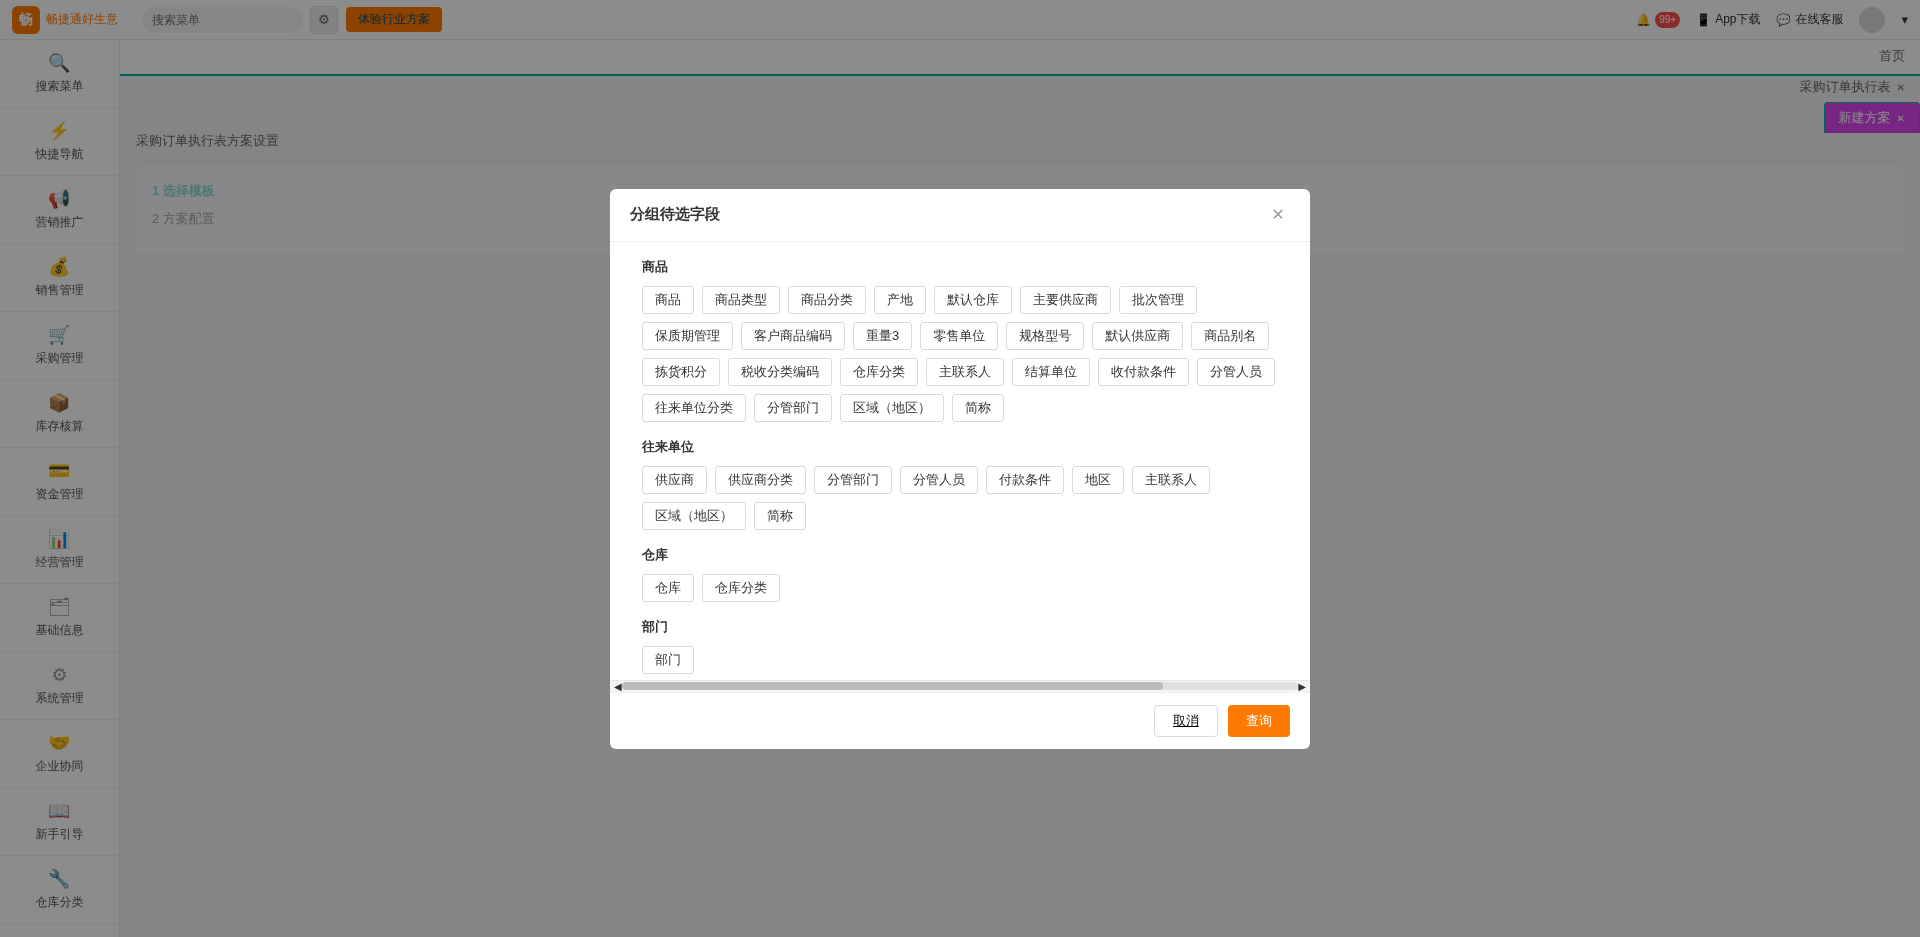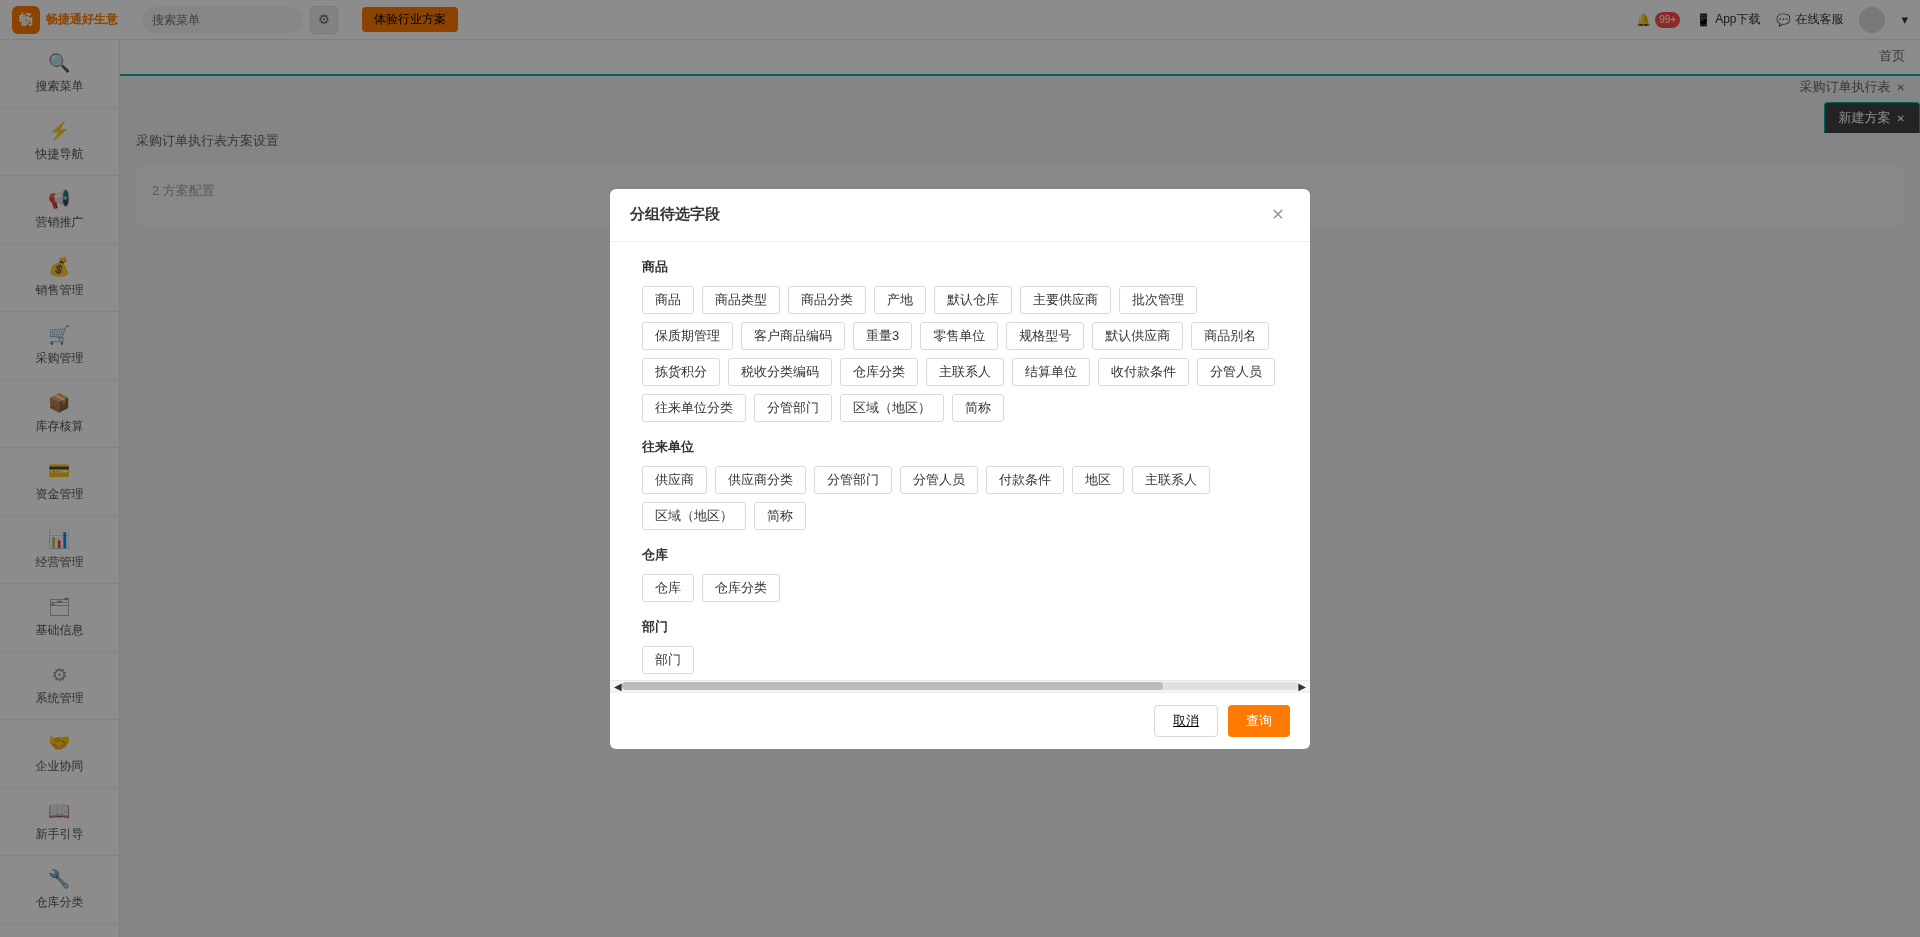--- a/index.html
+++ b/index.html
@@ -28,21 +28,21 @@
       height: 28px;
       background: #ff7a00;
       border-radius: 6px;
       display: flex;
       align-items: center;
       justify-content: center;
       color: white;
       font-weight: bold;
       font-size: 14px;
     }
-    .logo-text { font-size: 12px; color: #ff7a00; font-weight: bold; }
+    .logo-text { font-size: 12px; color: #ff7a00; font-weight: normal; }
     .search-bar {
       display: flex;
       align-items: center;
       background: #f5f5f5;
       border-radius: 14px;
       padding: 0 10px;
       height: 26px;
       width: 160px;
       margin-left: 10px;
     }
@@ -61,27 +61,27 @@
       border-radius: 4px;
       display: flex;
       align-items: center;
       justify-content: center;
       cursor: pointer;
       margin-left: 8px;
       color: #666;
     }
     .experience-btn {
       background: #ff7a00;
-      color: #000000;
+      color: #0c4a6e;
       border: none;
       border-radius: 4px;
       padding: 4px 12px;
       font-size: 12px;
       cursor: pointer;
-      margin-left: 24px;
+      margin-left: 8px;
     }
     .header-right {
       margin-left: auto;
       display: flex;
       align-items: center;
       gap: 16px;
     }
     .header-right-item {
       display: flex;
       align-items: center;
@@ -129,21 +129,21 @@
       cursor: pointer;
       color: #666;
       border: 1px solid transparent;
       border-bottom: none;
       border-radius: 4px 4px 0 0;
       display: flex;
       align-items: center;
       gap: 6px;
     }
     .tab-item.active {
-      background: #404040;
+      background: #d946ef;
       color: white;
       border-color: #00b5a0;
     }
     .tab-item .tab-close {
       font-size: 10px;
       color: currentColor;
       cursor: pointer;
     }
 
     
@@ -446,20 +446,21 @@
     </div>
 </div>
 <div class="sidebar-bottom">
   <span style="font-size:18px;cursor:pointer;">⚙</span>
   <span style="font-size:18px;cursor:pointer;">🔊</span>
 </div>
 
 <div class="main-content">
   <div class="page-breadcrumb">采购订单执行表方案设置</div>
   <div class="page-section" style="opacity:0.4;">
+    <div style="color:#00b5a0;font-weight:bold;margin-bottom:10px;">1 选择模板</div>
     <div style="margin-bottom:10px;">2 方案配置</div>
   </div>
 </div>
 
 <div class="modal-overlay">
   <div class="modal">
     <div class="modal-header">
       <span class="modal-title">分组待选字段</span>
       <span class="modal-close">✕</span>
     </div>

